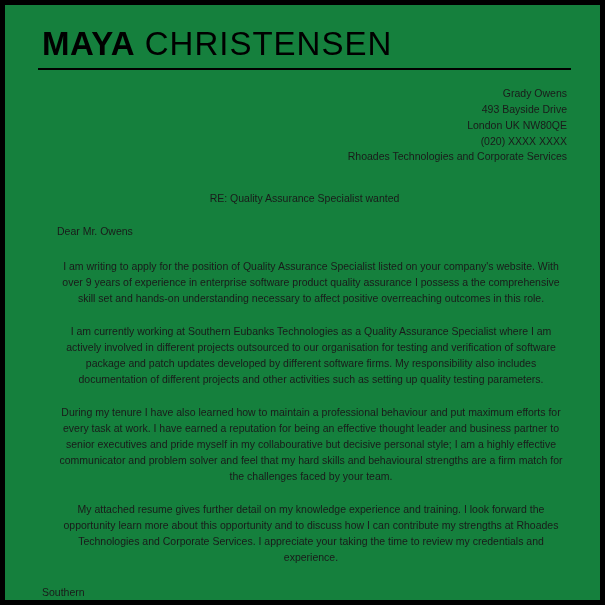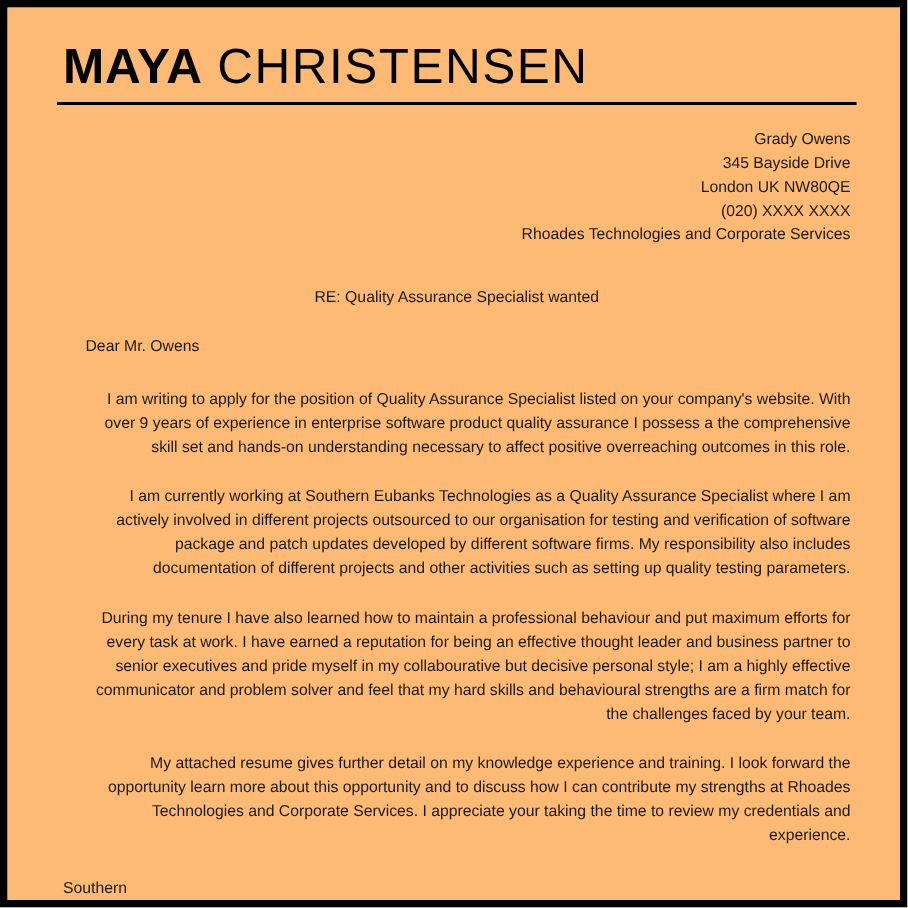--- a/index.html
+++ b/index.html
@@ -18,21 +18,21 @@
     height: 605px;
     box-sizing: border-box;
     background: #ffffff;
     border: 5px solid #000000;
     overflow: hidden;
   }
 
   .sheet {
     position: absolute;
     left: 0; top: 0; right: 0; bottom: 0;
-    background: #fdba74;
+    background: #15803d;
     padding: 22px 33px 0 33px;
     box-sizing: border-box;
   }
 
   
   .letterhead {
     margin: 0;
     padding: 0;
   }
 
@@ -92,21 +92,21 @@
   }
 
   .salutation {
     margin: 0 0 19px 0;
     padding-left: 15px;
   }
 
   .para {
     margin: 0 0 17px 13px;
     max-width: 525px;
-    text-align: right;
+    text-align: center;
   }
 
   .closing {
     margin: 19px 0 0 0;
   }
 </style>
 </head>
 <body>
 
 <div class="page">
@@ -116,21 +116,21 @@
       <div class="name-line">
         <span class="name-first">MAYA</span><span> </span><span class="name-last">CHRISTENSEN</span>
       </div>
       <div class="rule"></div>
     </header>
 
     <main class="letter-body">
 
       <section class="address-block">
         <span class="addr-row">Grady Owens</span>
-        <span class="addr-row">345 Bayside Drive</span>
+        <span class="addr-row">493 Bayside Drive</span>
         <span class="addr-row">London UK NW80QE</span>
         <span class="addr-row">(020) XXXX XXXX</span>
         <span class="addr-row">Rhoades Technologies and Corporate Services</span>
       </section>
 
       <p class="subject-line">RE: Quality Assurance Specialist wanted</p>
 
       <p class="salutation">Dear Mr. Owens</p>
 
       <p class="para">I am writing to apply for the position of Quality Assurance Specialist listed on your company's website. With over 9 years of experience in enterprise software product quality assurance I possess a the comprehensive skill set and hands-on understanding necessary to affect positive overreaching outcomes in this role.</p>

